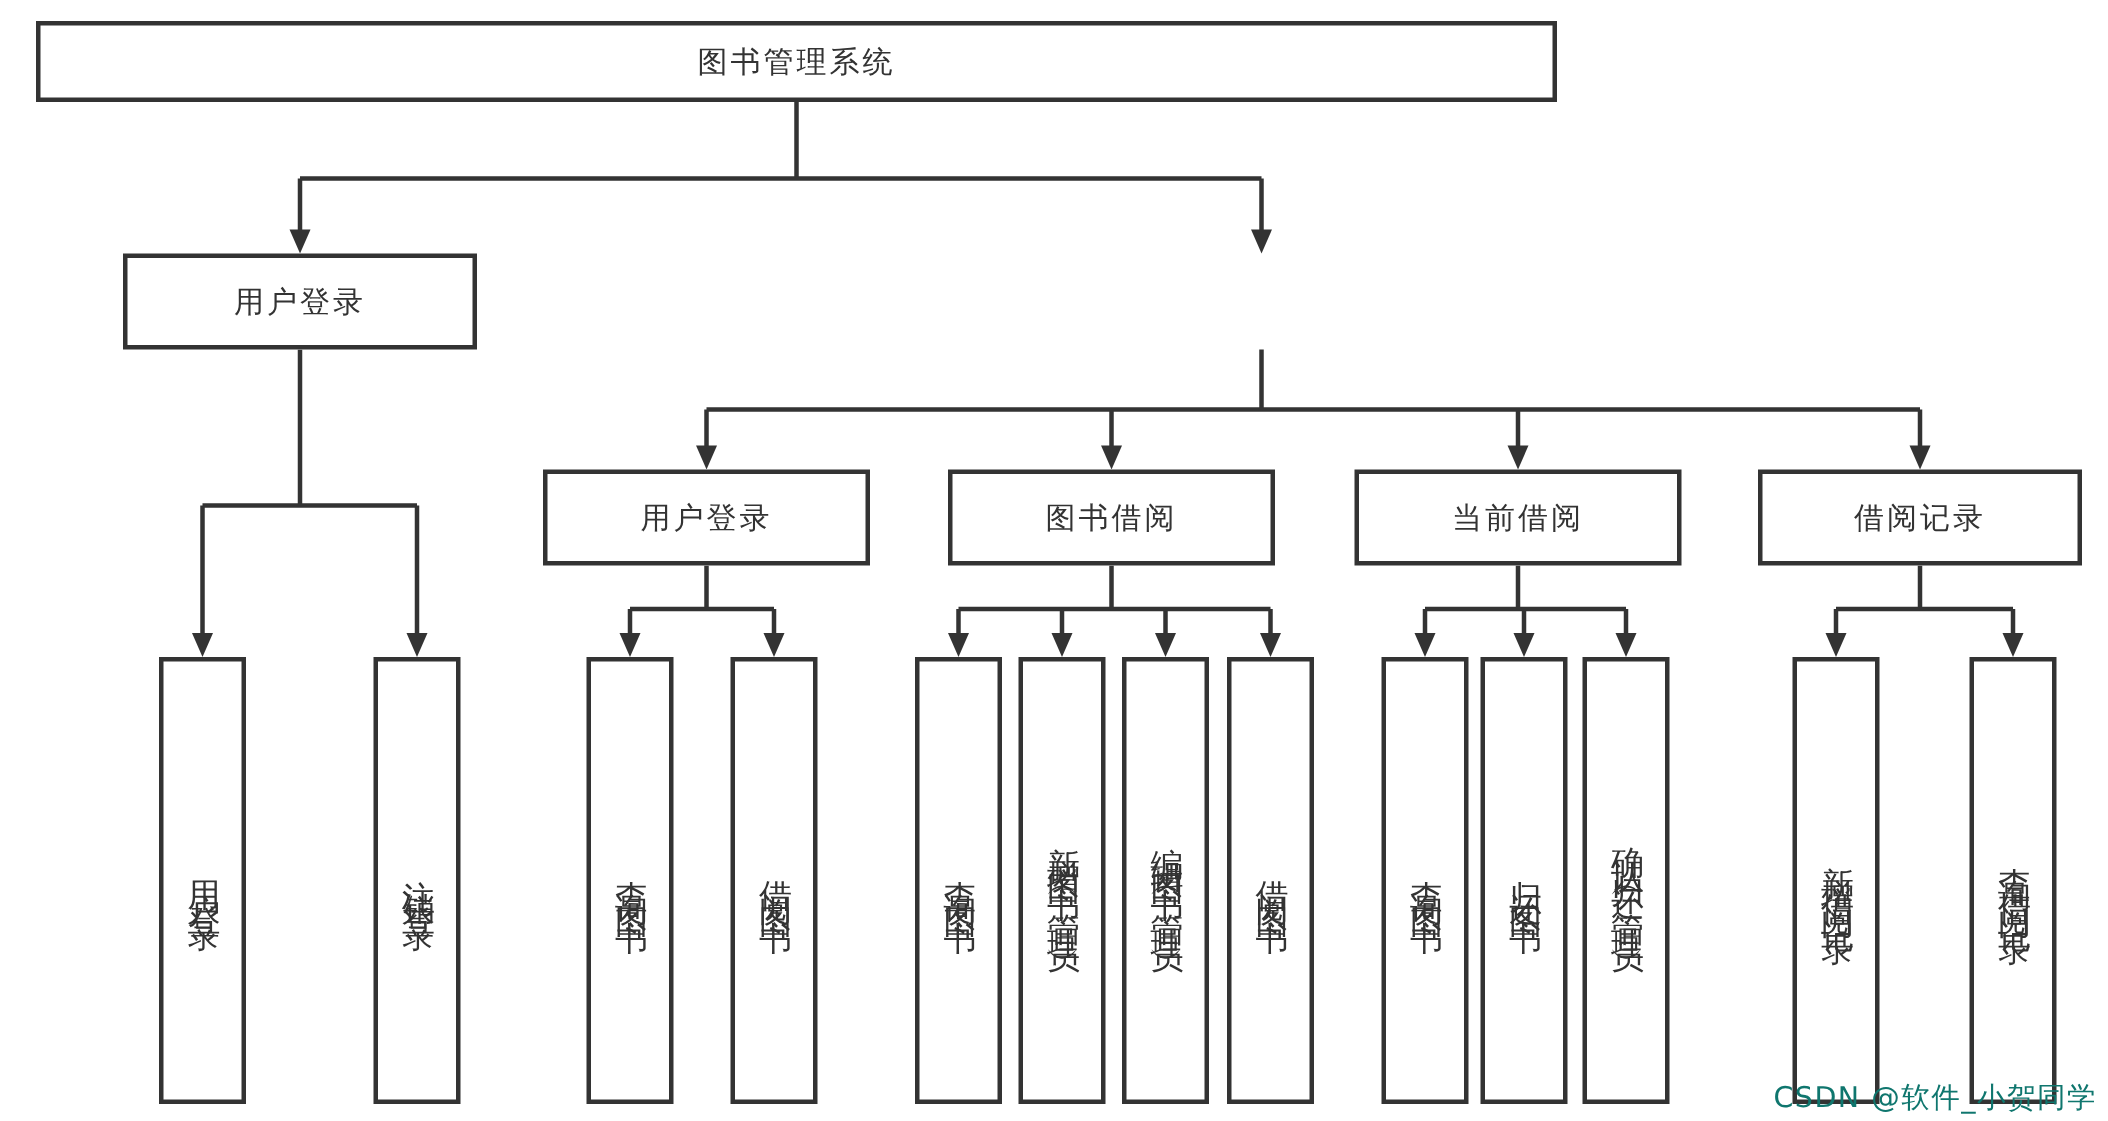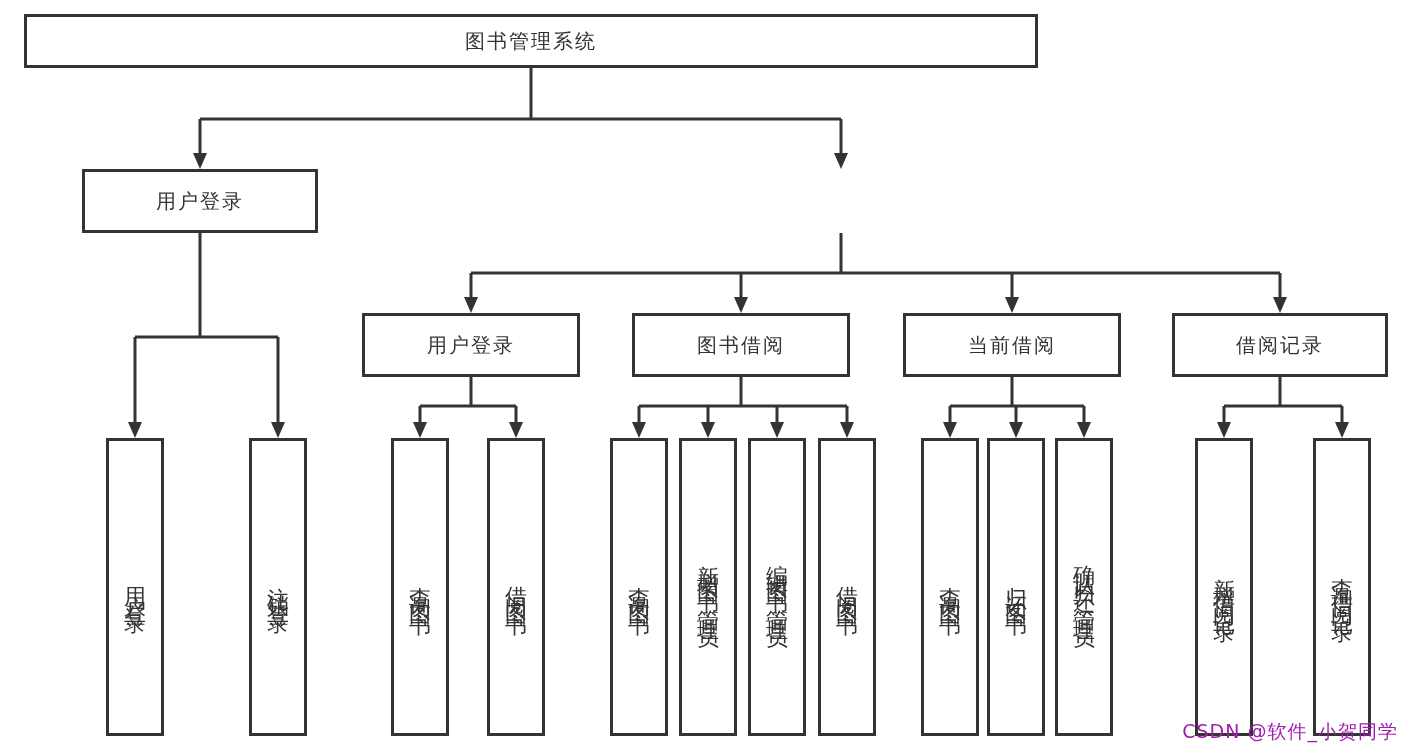--- a/index.html
+++ b/index.html
@@ -18,21 +18,21 @@
   }
   .root-node { top:14px; left:24px; width:1014px; height:54px; }
   .lvl3 { top:313px; }
   .v-node {
     writing-mode:vertical-rl; text-orientation:mixed; text-align:center;
     font-size:22px; letter-spacing:9px; line-height:52px;
     width:58px; height:298px; top:438px;
   }
   .watermark {
     position:absolute; right:7px; bottom:2px; font-size:19px;
-    color:#a21caf; letter-spacing:1px; z-index:5; white-space:nowrap;
+    color:#0f766e; letter-spacing:1px; z-index:5; white-space:nowrap;
   }
 </style>
 </head>
 <body>
 
 <div class="canvas">
 
   <svg class="lines" viewBox="0 0 1405 747" xmlns="http://www.w3.org/2000/svg">
     <g stroke="#333333" stroke-width="3" fill="none">
       <path d="M531,68 L531,119 M200,119 L841,119 M200,119 L200,154 M841,119 L841,154"></path>

